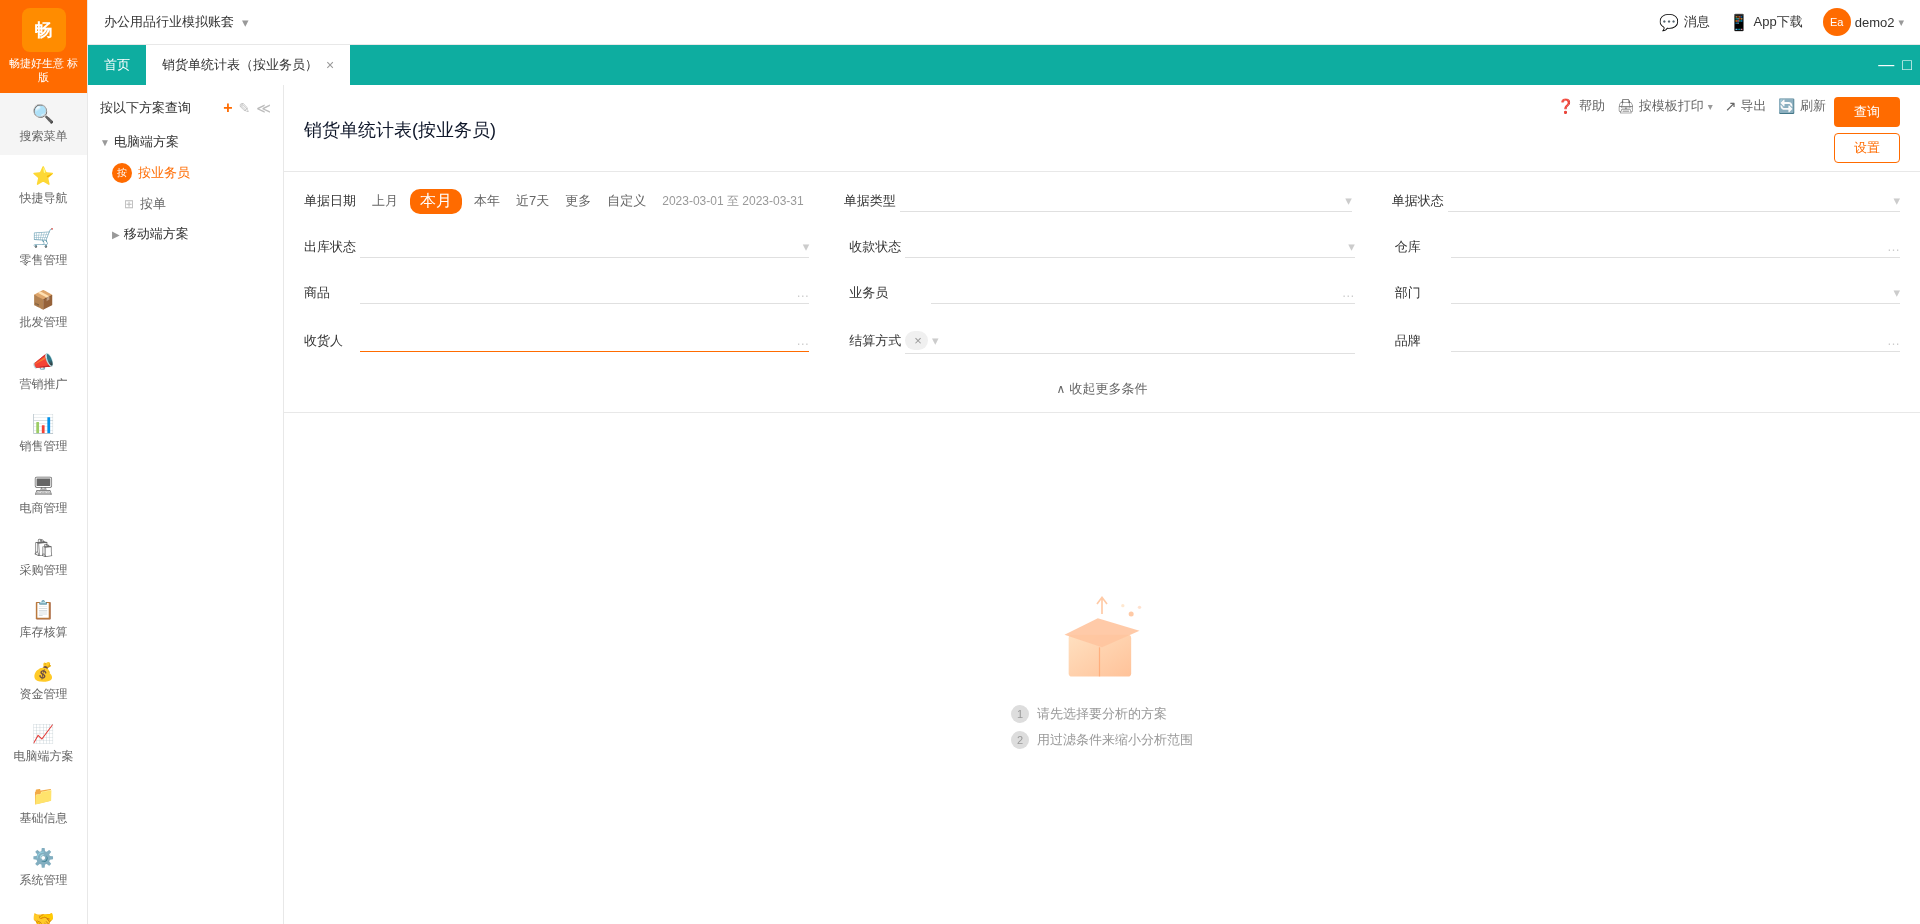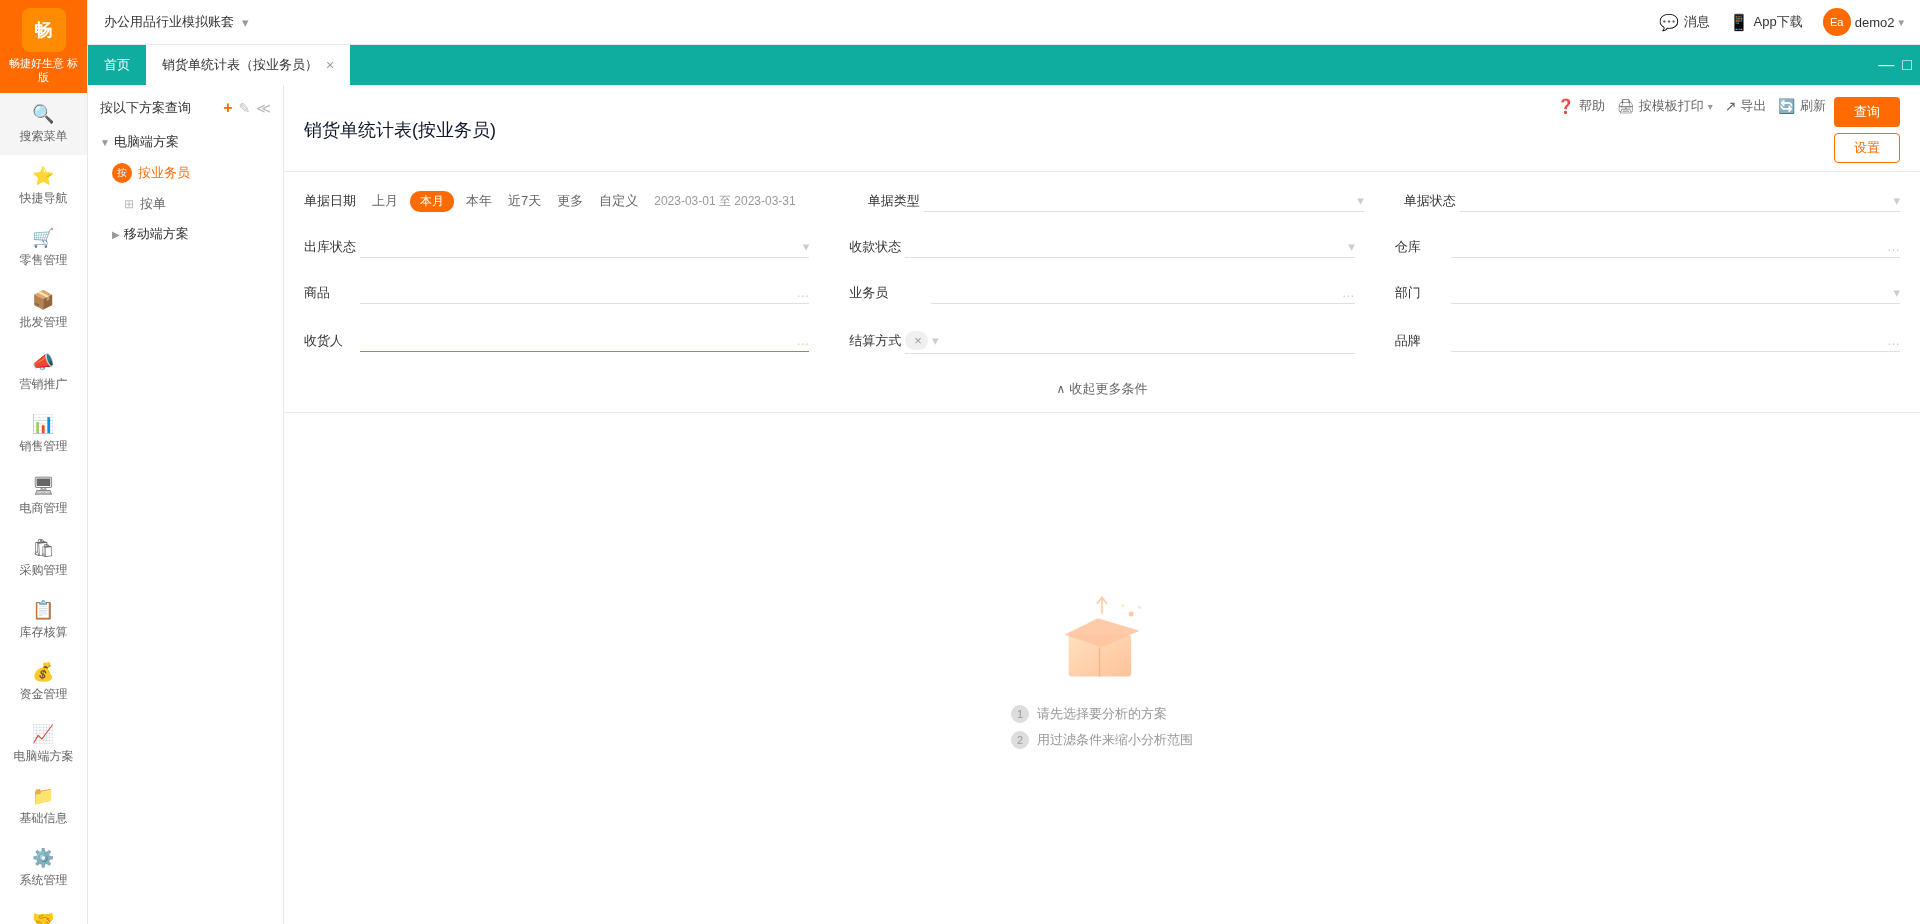--- a/index.html
+++ b/index.html
@@ -55,21 +55,21 @@
 
     
     .page-title-bar { background: #fff; padding: 12px 20px 8px; display: flex; align-items: center; justify-content: space-between; border-bottom: 1px solid #e8e8e8; }
     .page-title { font-size: 18px; color: #0f172a; font-weight: 500; }
     .page-title-actions { display: flex; align-items: center; gap: 12px; font-size: 13px; color: #666; }
     .page-title-actions .action-btn { display: flex; align-items: center; gap: 4px; cursor: pointer; color: #666; }
     .query-btn { background: #ff6b00; color: white; border: none; padding: 6px 20px; border-radius: 4px; cursor: pointer; font-size: 13px; }
     .settings-btn { background: white; color: #ff6b00; border: 1px solid #ff6b00; padding: 5px 16px; border-radius: 4px; cursor: pointer; font-size: 13px; }
     .date-tabs { display: flex; align-items: center; gap: 8px; margin-left: 8px; }
     .date-tab { font-size: 13px; color: #666; cursor: pointer; padding: 2px 4px; }
-    .date-tab.active-orange { background: #ff6b00; color: white; border-radius: 10px; padding: 2px 10px; font-size: 12px; }
+    .date-tab.active-orange { background: #ff6b00; color: white; border-radius: 10px; padding: 2px 10px; font-size: 16px; }
     .date-range-text { font-size: 12px; color: #999; margin-left: 12px; }
     .collapse-btn { display: flex; align-items: center; justify-content: center; gap: 4px; color: #666; font-size: 13px; cursor: pointer; padding: 6px 0; text-align: center; }
 
     
     .content-area { flex: 1; display: flex; align-items: center; justify-content: center; flex-direction: column; background: #fff; margin: 0; }
     .empty-state { display: flex; flex-direction: column; align-items: center; }
     .empty-icon { width: 100px; height: 100px; margin-bottom: 16px; }
     .empty-tips { display: flex; flex-direction: column; gap: 8px; }
     .empty-tip { display: flex; align-items: center; gap: 8px; color: #999; font-size: 13px; }
     .tip-num { width: 18px; height: 18px; border-radius: 50%; background: #ddd; display: flex; align-items: center; justify-content: center; font-size: 11px; color: #999; }
@@ -272,21 +272,21 @@
             <span class="date-tab">上月</span>
             <span class="date-tab active-orange">本月</span>
             <span class="date-tab">本年</span>
             <span class="date-tab">近7天</span>
             <span class="date-tab">更多</span>
             <span class="date-tab">自定义</span>
           </div>
           <span class="date-range-text">2023-03-01 至 2023-03-31</span>
 
           <div style="display:flex;align-items:center;flex:1;margin-left:40px;gap:0;">
-            <div class="filter-cell" style="flex:1;margin-left:32px;">
+            <div class="filter-cell" style="flex:1;">
               <span class="filter-cell-label">单据类型</span>
               <div class="filter-cell-input">
                 <input type="text" style="">
                 <span class="drop-arrow">▾</span>
               </div>
             </div>
             <div style="width:40px;"></div>
             <div class="filter-cell" style="flex:1;">
               <span class="filter-cell-label">单据状态</span>
               <div class="filter-cell-input">

